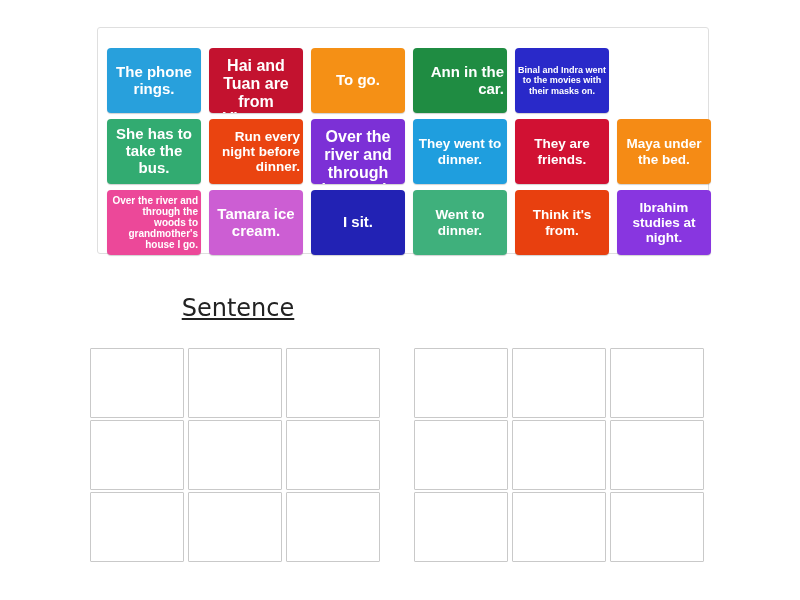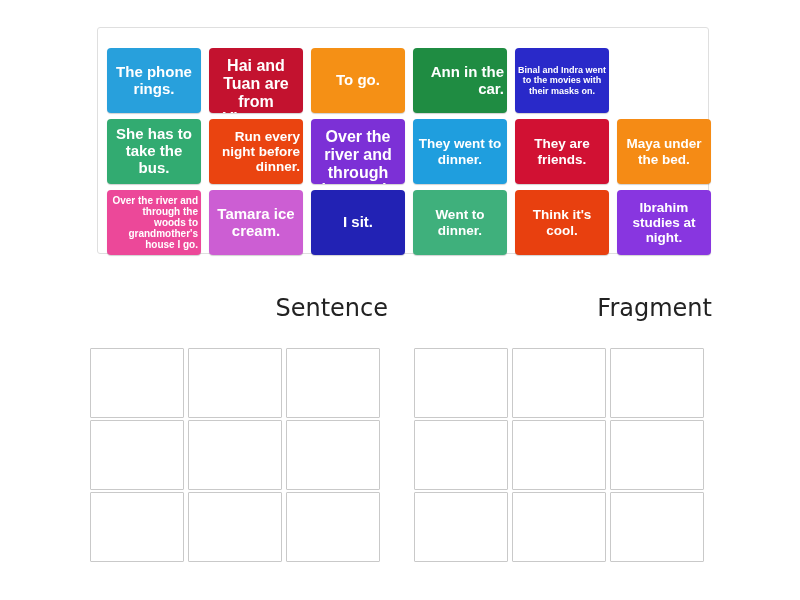--- a/index.html
+++ b/index.html
@@ -75,22 +75,23 @@
     width: 800px;
     height: 34px;
   }
 
   .heading {
     position: absolute;
     top: 0;
     font-size: 24px;
     font-weight: normal;
     color: #222222;
-    text-align: right;
+    text-align: center;
     font-family: "DejaVu Sans", sans-serif;
+    text-decoration: underline;
   }
 
   .heading.left  { left: 88px;  width: 300px; }
   .heading.right { left: 412px; width: 300px; }
 
   
   .dropzones {
     position: absolute;
     top: 348px;
     left: 0;
@@ -176,32 +177,31 @@
       <div class="tile" style="background-color: rgb(204, 94, 211); color: rgb(255, 255, 255);">
         <span class="tile-text fs-lg">Tamara ice cream.</span>
       </div>
       <div class="tile" style="background-color: rgb(34, 34, 180); color: rgb(255, 255, 255);">
         <span class="tile-text fs-lg">I sit.</span>
       </div>
       <div class="tile" style="background-color: rgb(63, 176, 124); color: rgb(255, 255, 255);">
         <span class="tile-text fs-md">Went to dinner.</span>
       </div>
       <div class="tile" style="background-color: rgb(232, 64, 15); color: rgb(255, 255, 255);">
-        <span class="tile-text fs-md">Think it's cool.</span>
+        <span class="tile-text fs-md">Think it's from.</span>
       </div>
       <div class="tile" style="background-color: rgb(136, 54, 224); color: rgb(255, 255, 255);">
         <span class="tile-text fs-md">Ibrahim studies at night.</span>
       </div>
     </div>
 
   </div>
 
   <div class="headings">
     <div class="heading left">Sentence</div>
-    <div class="heading right">Fragment</div>
   </div>
 
   <div class="dropzones">
 
     <div class="zone-group left">
       <div class="zone-row">
         <div class="slot"></div>
         <div class="slot"></div>
         <div class="slot"></div>
       </div>

